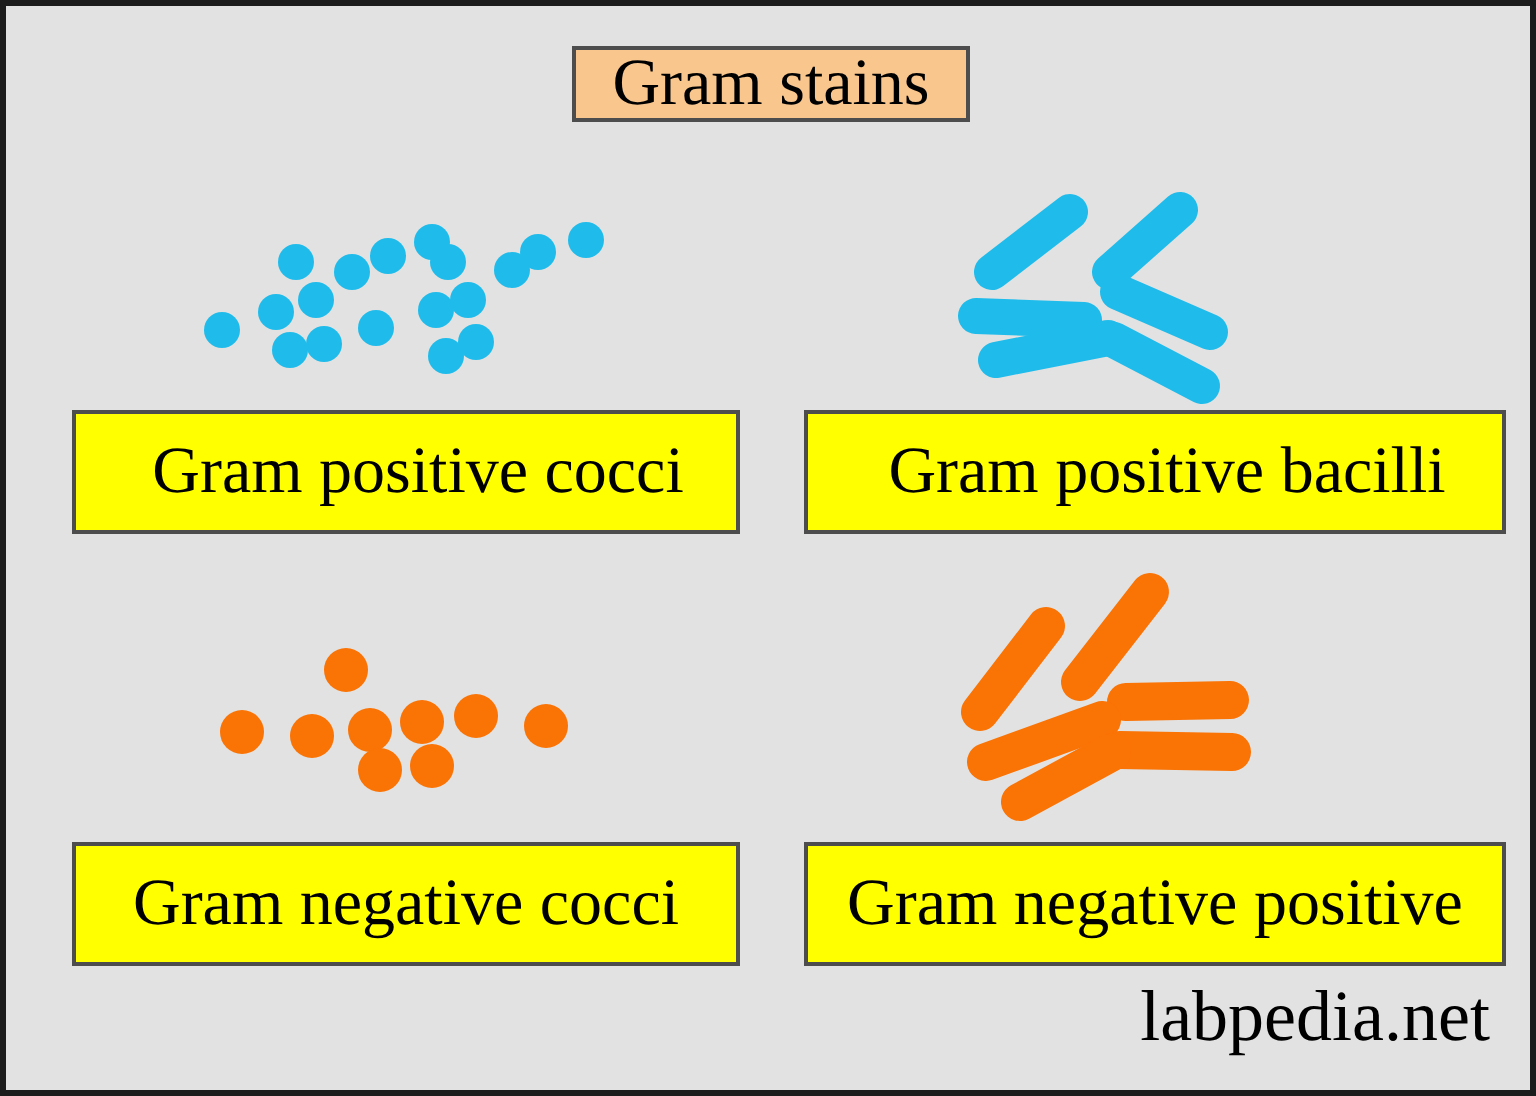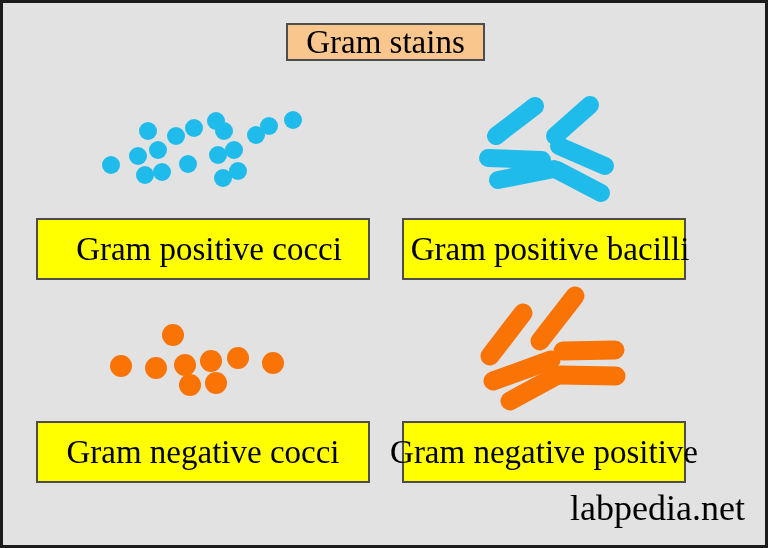--- a/index.html
+++ b/index.html
@@ -45,22 +45,22 @@
     background: var(--label-fill, #ffff00);
     border: 2px solid var(--box-border, #4d4d4d);
     display: flex;
     align-items: center;
     justify-content: center;
     font-size: 33px;
     color: var(--text, #000);
     white-space: nowrap;
   }
   .pos-left  { left: 33px;  width: 334px; }
-  .pos-right { left: 399px; width: 284px; justify-content: center; }
-  .row-top    { top: 215px; height: 62px; padding-left: 12px; }
+  .pos-right { left: 399px; width: 351px; justify-content: center; }
+  .row-top    { top: 202px; height: 62px; padding-left: 12px; }
   .row-bottom { top: 418px; height: 62px; }
   .watermark {
     position: absolute;
     right: 20px;
     bottom: 16px;
     font-size: 36px;
     color: var(--text, #000);
     line-height: 1.1;
   }
 </style>

